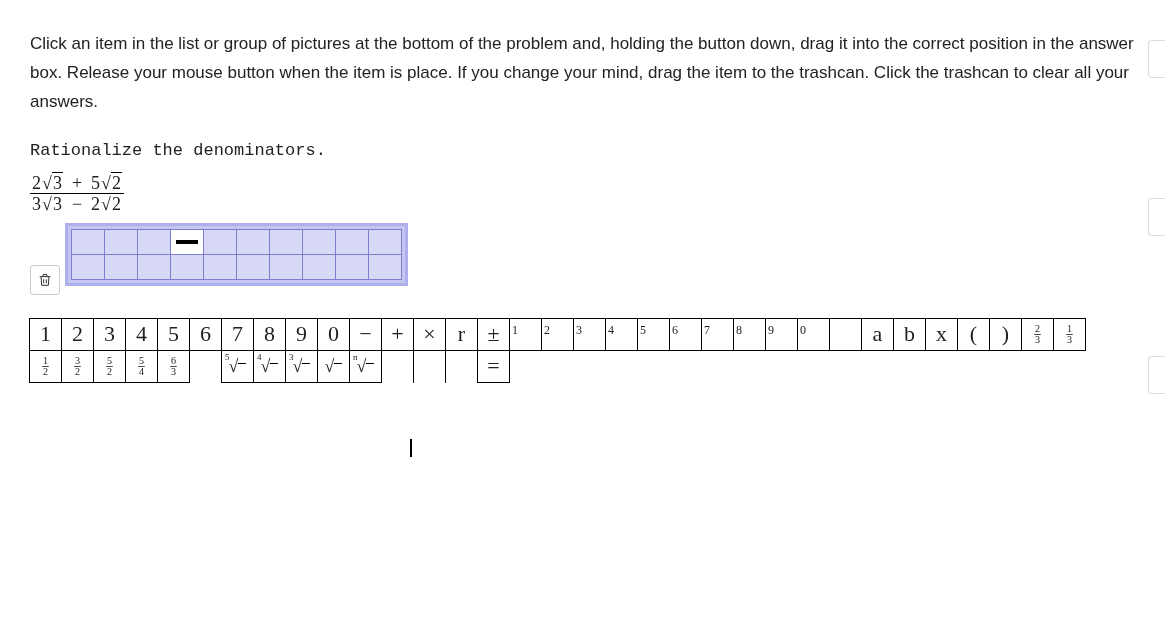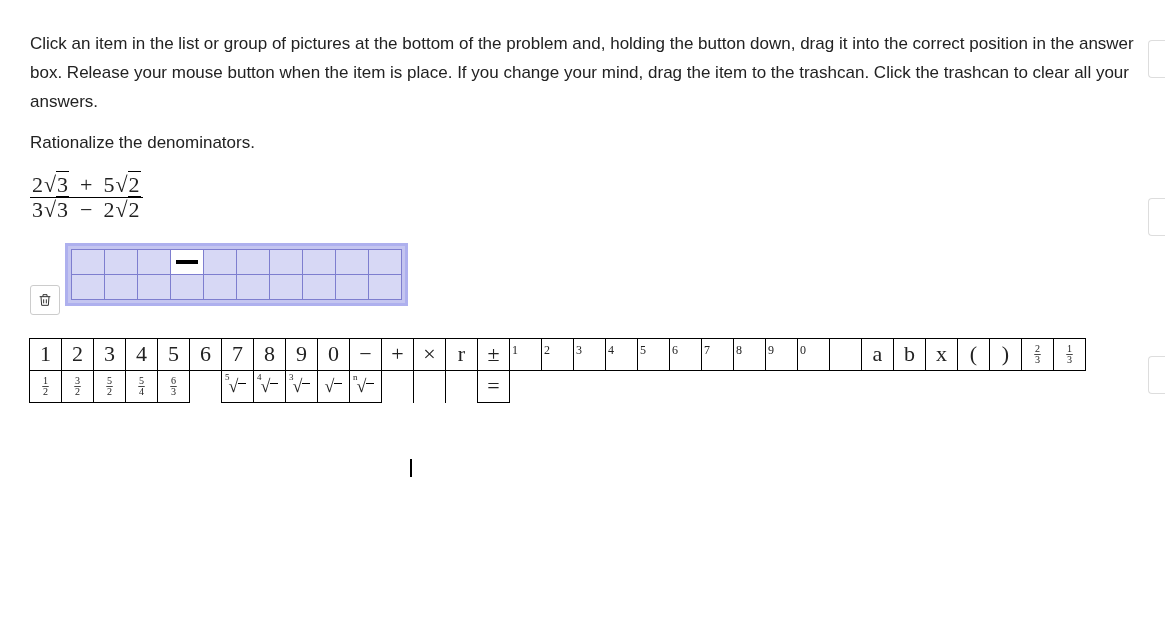--- a/index.html
+++ b/index.html
@@ -5,29 +5,30 @@
   body {
     font-family: "Segoe UI", Arial, sans-serif;
     font-size: 17px;
     color: #222;
     margin: 0;
     padding: 30px 30px 0 30px;
     line-height: 1.7;
     width: 1105px;
   }
   .instructions {
-    margin-bottom: 12px;
+    margin-bottom: 20px;
   }
   .prompt {
-    margin-bottom: 16px;
+    margin-bottom: 8px;
+    font-family: Liberation Mono, monospace;
   }
   .expr {
     font-family: "Times New Roman", serif;
-    font-size: 22px;
-    margin-bottom: 22px;
+    font-size: 18px;
+    margin-bottom: 10px;
     line-height: 1;
   }
   .frac {
     display: inline-block;
     text-align: center;
     vertical-align: middle;
   }
   .frac .num {
     display: block;
     padding: 0 2px 1px;

